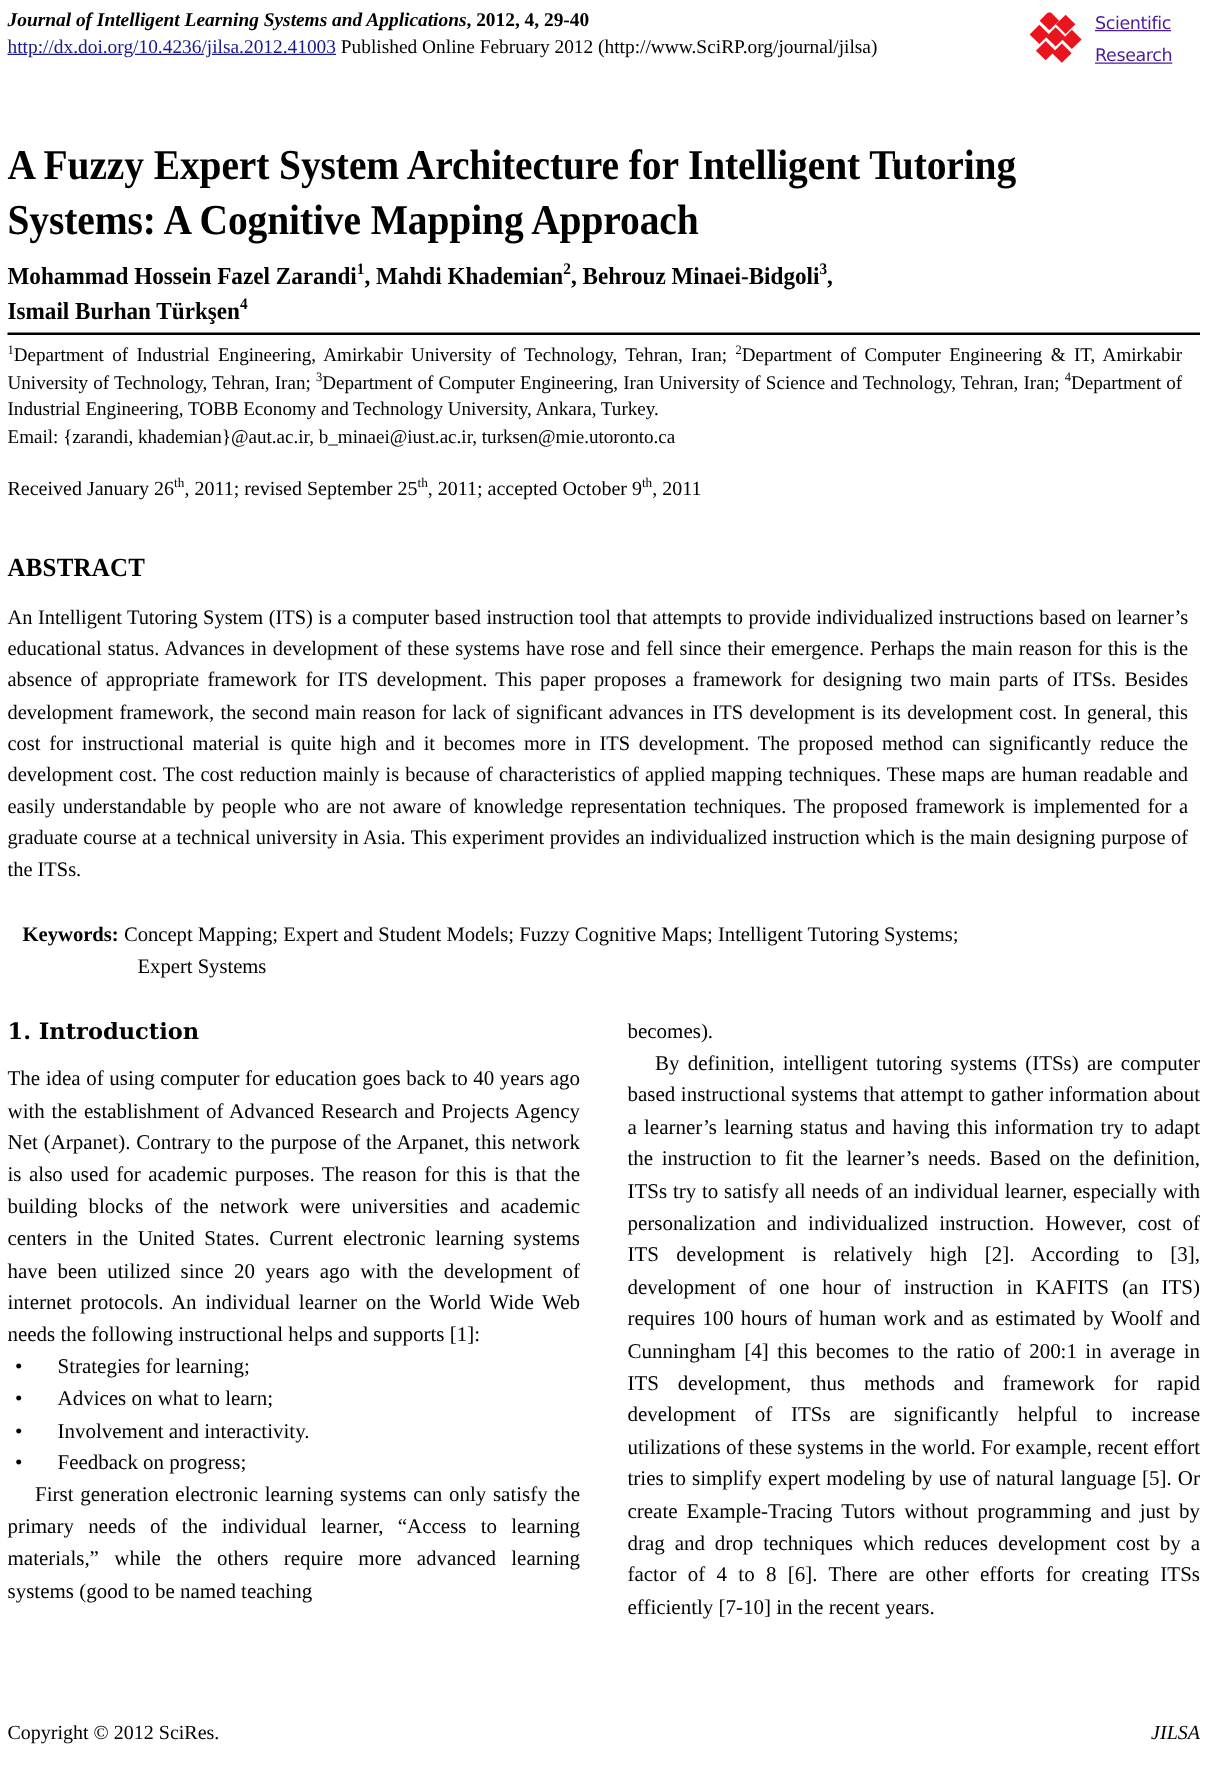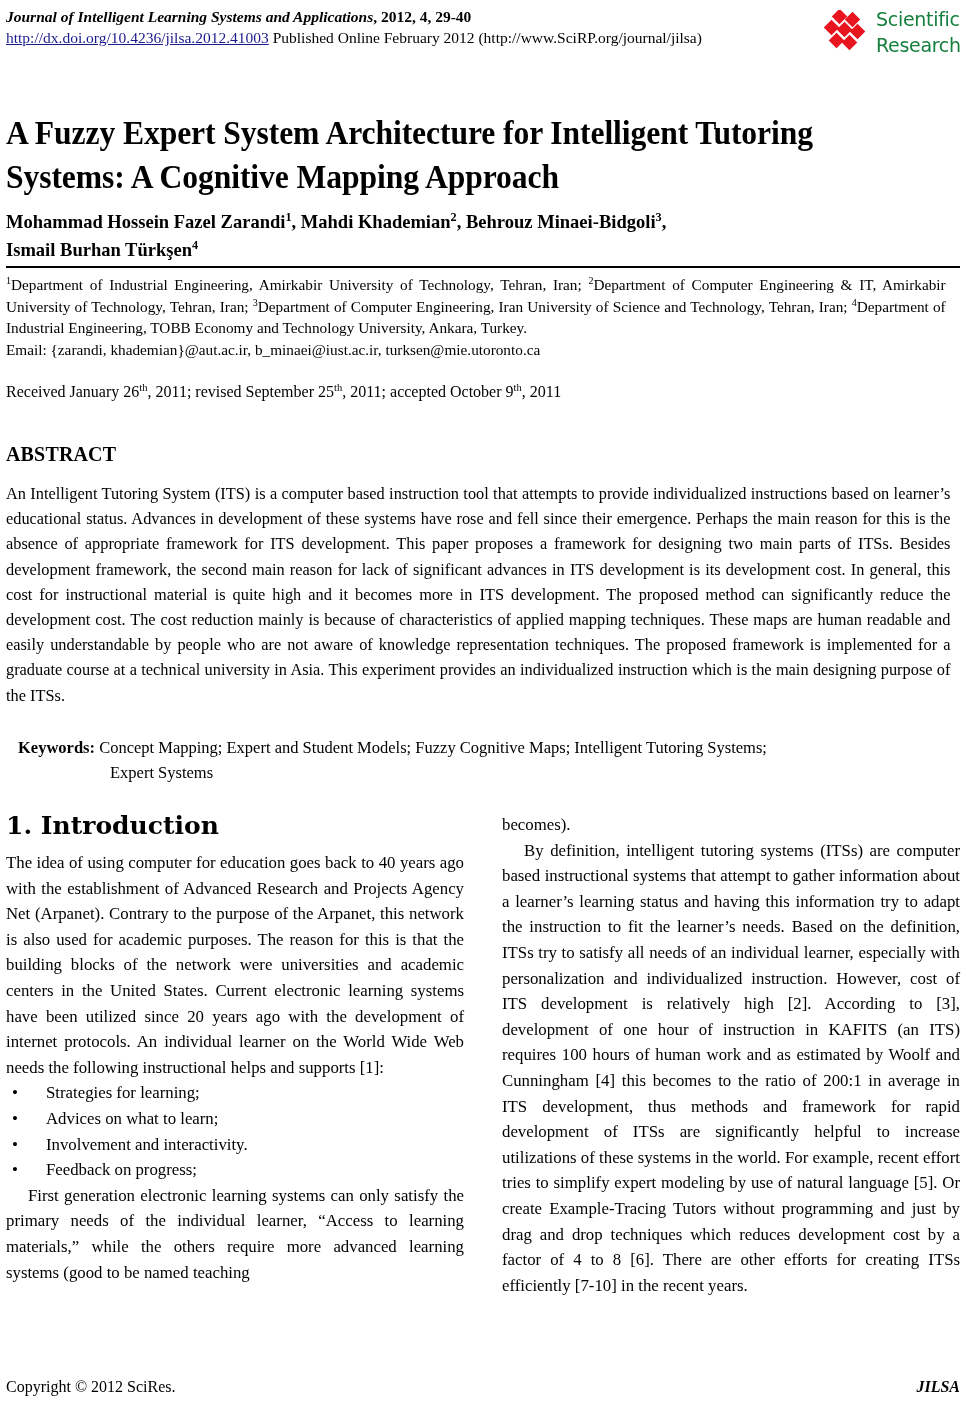--- a/index.html
+++ b/index.html
@@ -67,24 +67,25 @@
     left: 6px;
     top: 4px;
     width: 52px;
     height: 48px;
   }
   .logo-text {
     position: absolute;
     left: 62px;
     top: 0px;
     font-family: "DejaVu Sans", sans-serif;
-    font-size: 19px;
+    font-size: 14px;
     line-height: 26px;
-    color: #15803d;
+    color: #4c1d95;
     letter-spacing: -0.3px;
+    text-decoration: underline;
   }
 
   
   .title {
     position: absolute;
     left: 6px;
     top: 88px;
     width: 870px;
     font-size: 34px;
     line-height: 44px;
@@ -195,21 +196,21 @@
     font-size: 16.8px;
     line-height: 25.6px;
     text-align: justify;
     text-justify: inter-word;
     font-family: "Liberation Serif", "DejaVu Serif", serif;
   }
   .col-left  { left: 6px; }
   .col-right { left: 502px; }
 
   .sec-head {
-    font-size: 25px;
+    font-size: 18px;
     line-height: 28px;
     font-weight: bold;
     font-family: "DejaVu Serif", "Liberation Serif", serif;
     margin: 0 0 10px 0;
     text-align: left;
   }
   .para {
     margin: 0;
     text-indent: 22px;
   }
@@ -242,21 +243,21 @@
     width: 954px;
     font-size: 16px;
     line-height: 22px;
   }
   .footer-left {
     float: left;
   }
   .footer-right {
     float: right;
     font-style: italic;
-    font-weight: bold;
+    font-weight: normal;
   }
 </style>
 </head>
 <body>
 
 <div class="page">
 
   <div class="header">
     <div class="header-lines">
       <div class="hdr-line1"><span class="jrnl">Journal of Intelligent Learning Systems and Applications</span><span>, 2012, 4, 29-40</span></div>

